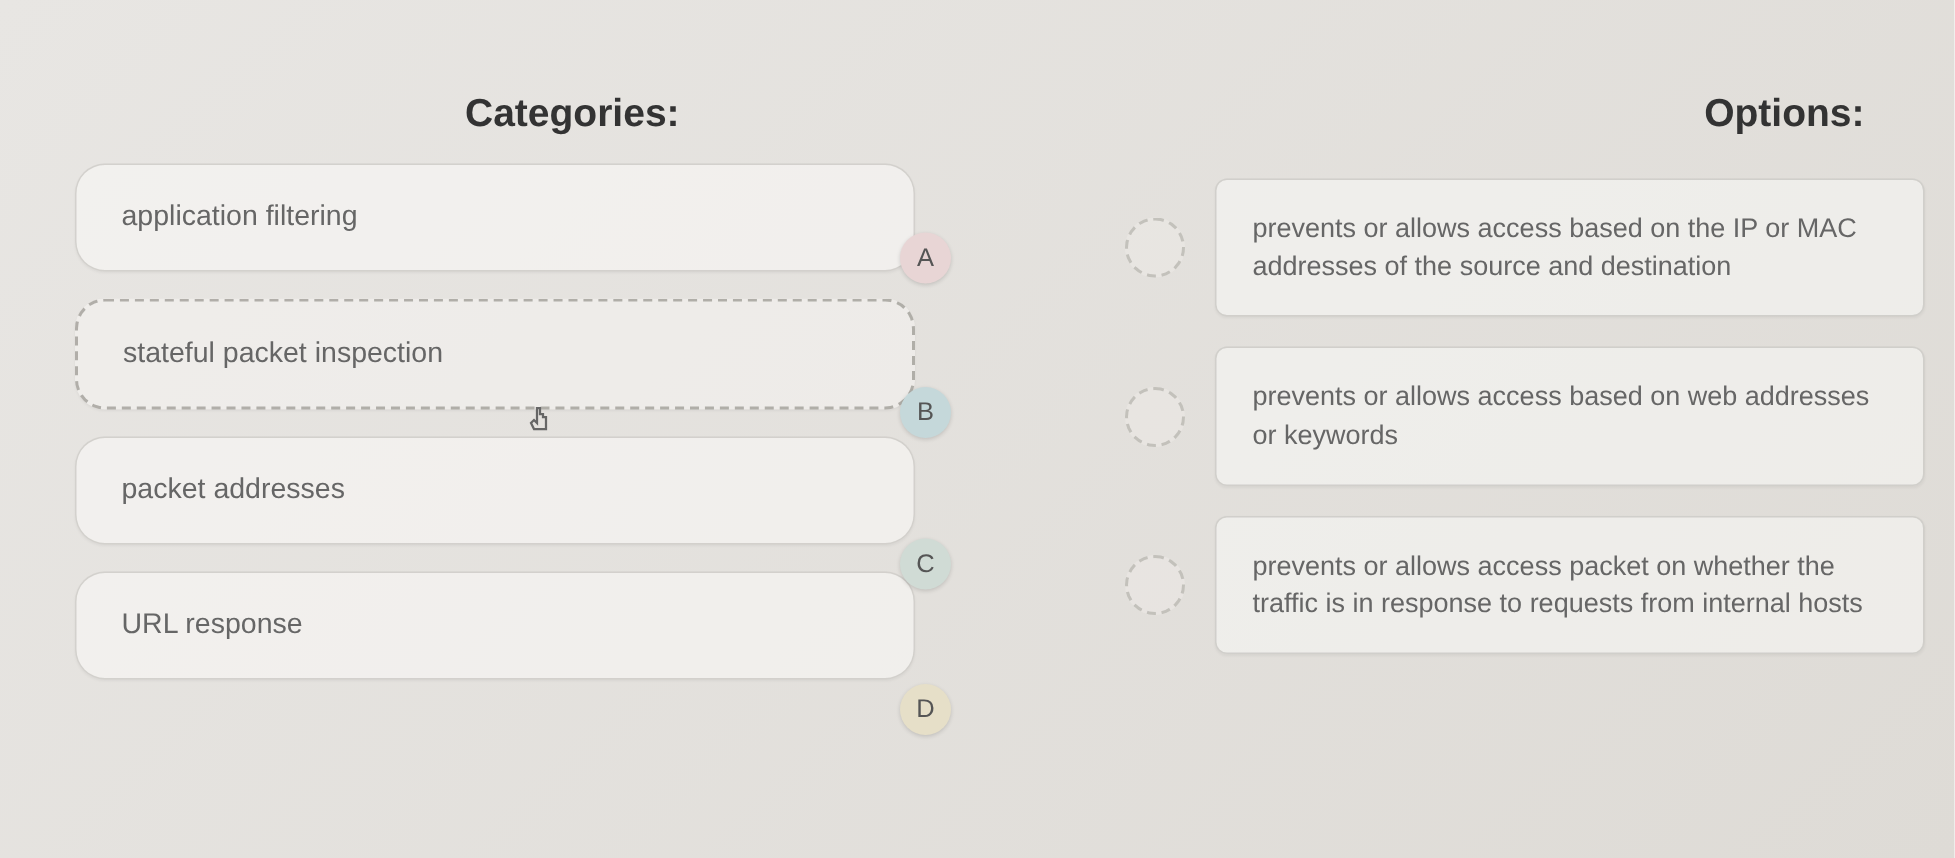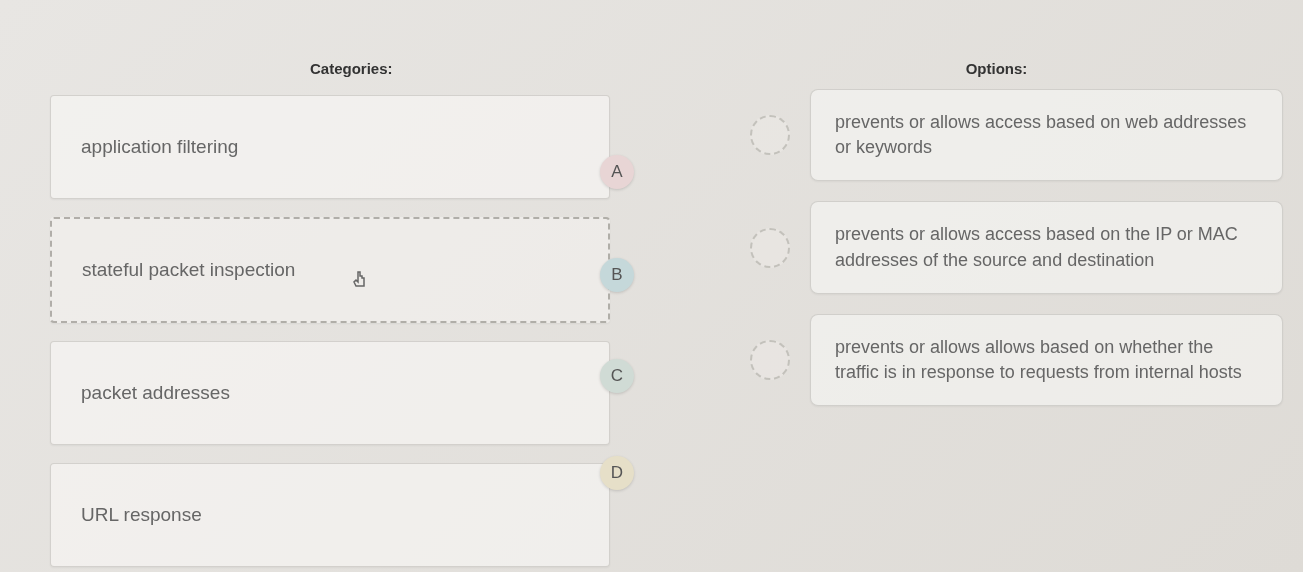--- a/index.html
+++ b/index.html
@@ -25,40 +25,40 @@
       flex: 0 0 560px;
       position: relative;
     }
     .right-col {
       flex: 1;
       position: relative;
       padding-left: 120px;
     }
     .col-title {
       font-weight: bold;
-      font-size: 15px;
+      font-size: 26px;
       color: #333;
       text-align: center;
       margin-bottom: 18px;
       padding-left: 0;
     }
     .left-col .col-title {
       text-align: left;
       padding-left: 260px;
     }
     .right-col .col-title {
-      text-align: center;
+      text-align: right;
       padding-right: 40px;
-      margin-bottom: 12px;
+      margin-bottom: 28px;
     }
     .category-card {
       background: rgba(250, 249, 247, 0.6);
       border: 1px solid rgba(180, 178, 172, 0.5);
-      border-radius: 4px;
-      padding: 40px 30px;
+      border-radius: 20px;
+      padding: 24px 30px;
       margin-bottom: 18px;
       font-size: 19px;
       color: #666;
       box-shadow: 0 1px 2px rgba(0,0,0,0.05);
     }
     .category-card.active {
       border: 2px dashed rgba(150, 148, 142, 0.7);
       background: rgba(248, 246, 243, 0.5);
     }
     .option-row {
@@ -137,36 +137,36 @@
       <span>URL response</span>
     </div>
   </div>
 
   <div class="right-col">
     <div class="col-title">Options:</div>
 
     <div class="option-row">
       <div class="drop-slot"></div>
       <div class="option-card">
-        <span>prevents or allows access based on web addresses or keywords</span>
+        <span>prevents or allows access based on the IP or MAC addresses of the source and destination</span>
       </div>
     </div>
 
     <div class="option-row">
       <div class="drop-slot"></div>
       <div class="option-card">
-        <span>prevents or allows access based on the IP or MAC addresses of the source and destination</span>
+        <span>prevents or allows access based on web addresses or keywords</span>
       </div>
     </div>
 
 
     <div class="option-row">
       <div class="drop-slot"></div>
       <div class="option-card">
-        <span>prevents or allows allows based on whether the traffic is in response to requests from internal hosts</span>
+        <span>prevents or allows access packet on whether the traffic is in response to requests from internal hosts</span>
       </div>
     </div>
   </div>
 
 </div>
 
 <div class="letter-badge badge-a">
   <span>A</span>
 </div>
 <div class="letter-badge badge-b">

